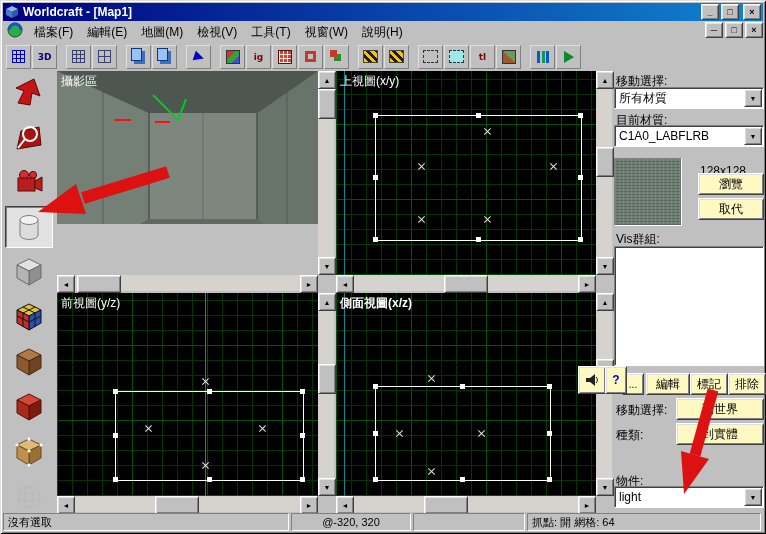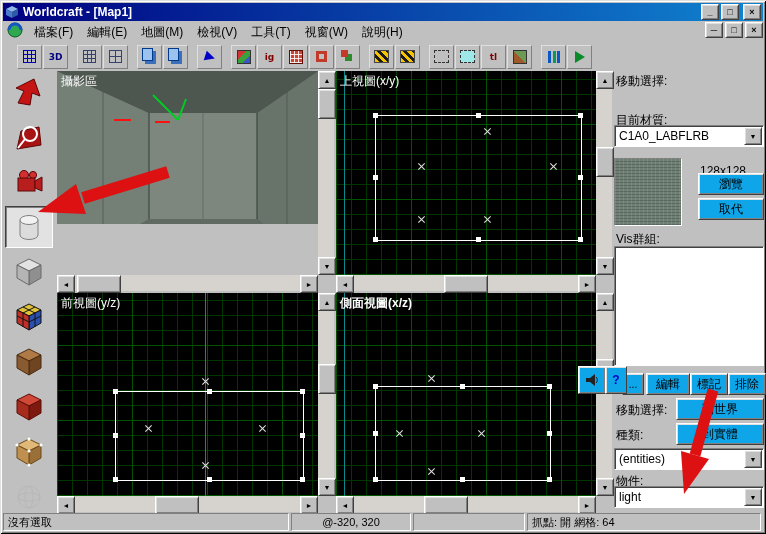--- a/index.html
+++ b/index.html
@@ -13,21 +13,21 @@
   .titlebar{position:absolute;left:3px;top:3px;right:3px;height:18px;
       background:linear-gradient(90deg,#000080,#1084d0);display:flex;align-items:center;
       color:#fff;font-weight:bold;padding:0 2px;}
   .titletext{margin-left:4px;flex:1;white-space:nowrap;}
   .cap-btn{width:16px;height:14px;margin-left:2px;font-weight:bold;font-size:9px;color:#000;cursor:default;}
   
   .menubar{position:absolute;left:3px;top:22px;right:3px;height:20px;display:flex;}
   .menu-item{padding:2px 7px;white-space:nowrap;}
   .mdi{margin-left:auto;display:flex;}
   
-  .toolbar{position:absolute;left:3px;top:43px;right:3px;height:27px;display:flex;align-items:center;padding-left:14px;}
+  .toolbar{position:absolute;left:3px;top:43px;right:3px;height:27px;display:flex;align-items:center;padding-left:3px;}
   .tb{width:23px;height:22px;margin-right:1px;display:flex;align-items:center;justify-content:center;
       background:#c0c0c0;border:1px solid;border-color:#dfdfdf #808080 #808080 #dfdfdf;}
   .tbsep{width:8px;height:22px;}
   .g{font:bold 9px "DejaVu Sans",sans-serif;color:#000080;}
   .g-red{color:#800000;}
   .ic{display:block;}
   .i-grid{width:13px;height:13px;background-image:repeating-linear-gradient(0deg,#37416e 0 1px,transparent 1px 4px),repeating-linear-gradient(90deg,#37416e 0 1px,transparent 1px 4px);}
   .i-grid-blue{background-image:repeating-linear-gradient(0deg,#0000b0 0 1px,transparent 1px 4px),repeating-linear-gradient(90deg,#0000b0 0 1px,transparent 1px 4px);}
   .i-grid-big{background-image:repeating-linear-gradient(0deg,#37416e 0 1px,transparent 1px 6px),repeating-linear-gradient(90deg,#37416e 0 1px,transparent 1px 6px);}
   .i-pages{width:9px;height:11px;border:1px solid #003a8c;background:#9cc3ef;box-shadow:3px 3px 0 0 #3d6fb8;margin:-2px 3px 2px -2px;}
@@ -75,21 +75,21 @@
   .sb-corner{position:absolute;width:16px;height:16px;background:#c0c0c0;}
   .sb-down{position:absolute;bottom:0;}
   
   .panel{position:absolute;left:614px;top:71px;width:150px;bottom:22px;}
   .plabel{position:absolute;left:2px;white-space:nowrap;}
   .combo{position:absolute;left:0;width:148px;height:20px;background:#fff;
       border:1px solid;border-color:#808080 #fff #fff #808080;box-shadow:inset 1px 1px 0 #404040;
       display:flex;align-items:center;}
   .combo-val{flex:1;padding:0 4px;white-space:nowrap;overflow:hidden;}
   .combo-btn{width:16px;height:16px;margin-right:1px;font-size:7px;}
-  .btn95{display:flex;align-items:center;justify-content:center;background:#0ea5e9;
+  .btn95{display:flex;align-items:center;justify-content:center;background:#fef9c3;
       border:1px solid;border-color:#fff #404040 #404040 #fff;
       box-shadow:inset 1px 1px 0 #dfdfdf,inset -1px -1px 0 #808080;position:absolute;}
   .texprev{position:absolute;left:0;top:87px;width:66px;height:66px;
       border:1px solid;border-color:#808080 #fff #fff #808080;
       background:#6f7f74;
       background-image:repeating-linear-gradient(0deg,rgba(0,0,0,.18) 0 1px,transparent 1px 3px),
                        repeating-linear-gradient(90deg,rgba(255,255,255,.10) 0 1px,transparent 1px 4px);}
   .vislist{position:absolute;left:0;top:175px;width:148px;height:118px;background:#fff;
       border:1px solid;border-color:#808080 #fff #fff #808080;box-shadow:inset 1px 1px 0 #404040;}
   
@@ -431,43 +431,43 @@
       <div class="sb-track-h">
           <div class="sb-thumb-h raised" style="left:70px"></div>
         </div>
       <div class="sb-btn raised ctr">►</div>
     </div>
     <div class="sb-corner" style="left:260px;top:203px"></div>
   </div>
 
   <div class="panel">
     <span class="plabel" style="top:2px">移動選擇:</span>
+    <div class="combo" style="top:16px">
+      <span class="combo-val">所有材質</span>
+      <div class="combo-btn raised ctr">▼</div>
+    </div>
     <span class="plabel" style="top:41px">目前材質:</span>
     <div class="combo" style="top:54px">
       <span class="combo-val">C1A0_LABFLRB</span>
       <div class="combo-btn raised ctr">▼</div>
     </div>
     <span class="plabel" style="left:86px;top:93px">128x128</span>
     <div class="texprev"></div>
     <div class="btn95" style="left:84px;top:102px;width:64px;height:20px">瀏覽</div>
     <div class="btn95" style="left:84px;top:127px;width:64px;height:20px">取代</div>
     <span class="plabel" style="top:160px">Vis群組:</span>
     <div class="vislist"></div>
     <div class="btn95" style="left:8px;top:302px;width:20px;height:20px;font-size:10px">...</div>
     <div class="btn95" style="left:32px;top:302px;width:42px;height:20px">編輯</div>
     <div class="btn95" style="left:76px;top:302px;width:36px;height:20px">標記</div>
     <div class="btn95" style="left:114px;top:302px;width:36px;height:20px">排除</div>
     <span class="plabel" style="top:331px">移動選擇:</span>
     <div class="btn95" style="left:62px;top:327px;width:86px;height:20px">到世界</div>
     <span class="plabel" style="top:356px">種類:</span>
     <div class="btn95" style="left:62px;top:352px;width:86px;height:20px">到實體</div>
-    <div class="combo" style="top:377px">
-      <span class="combo-val">(entities)</span>
-      <div class="combo-btn raised ctr">▼</div>
-    </div>
     <span class="plabel" style="top:402px">物件:</span>
     <div class="combo" style="top:415px">
       <span class="combo-val">light</span>
       <div class="combo-btn raised ctr">▼</div>
     </div>
   </div>
 
   <div class="floaties" style="left:578px;top:366px">
     <div class="btn95" style="left:0;top:0;width:26px;height:26px">
       <svg width="16" height="16">

